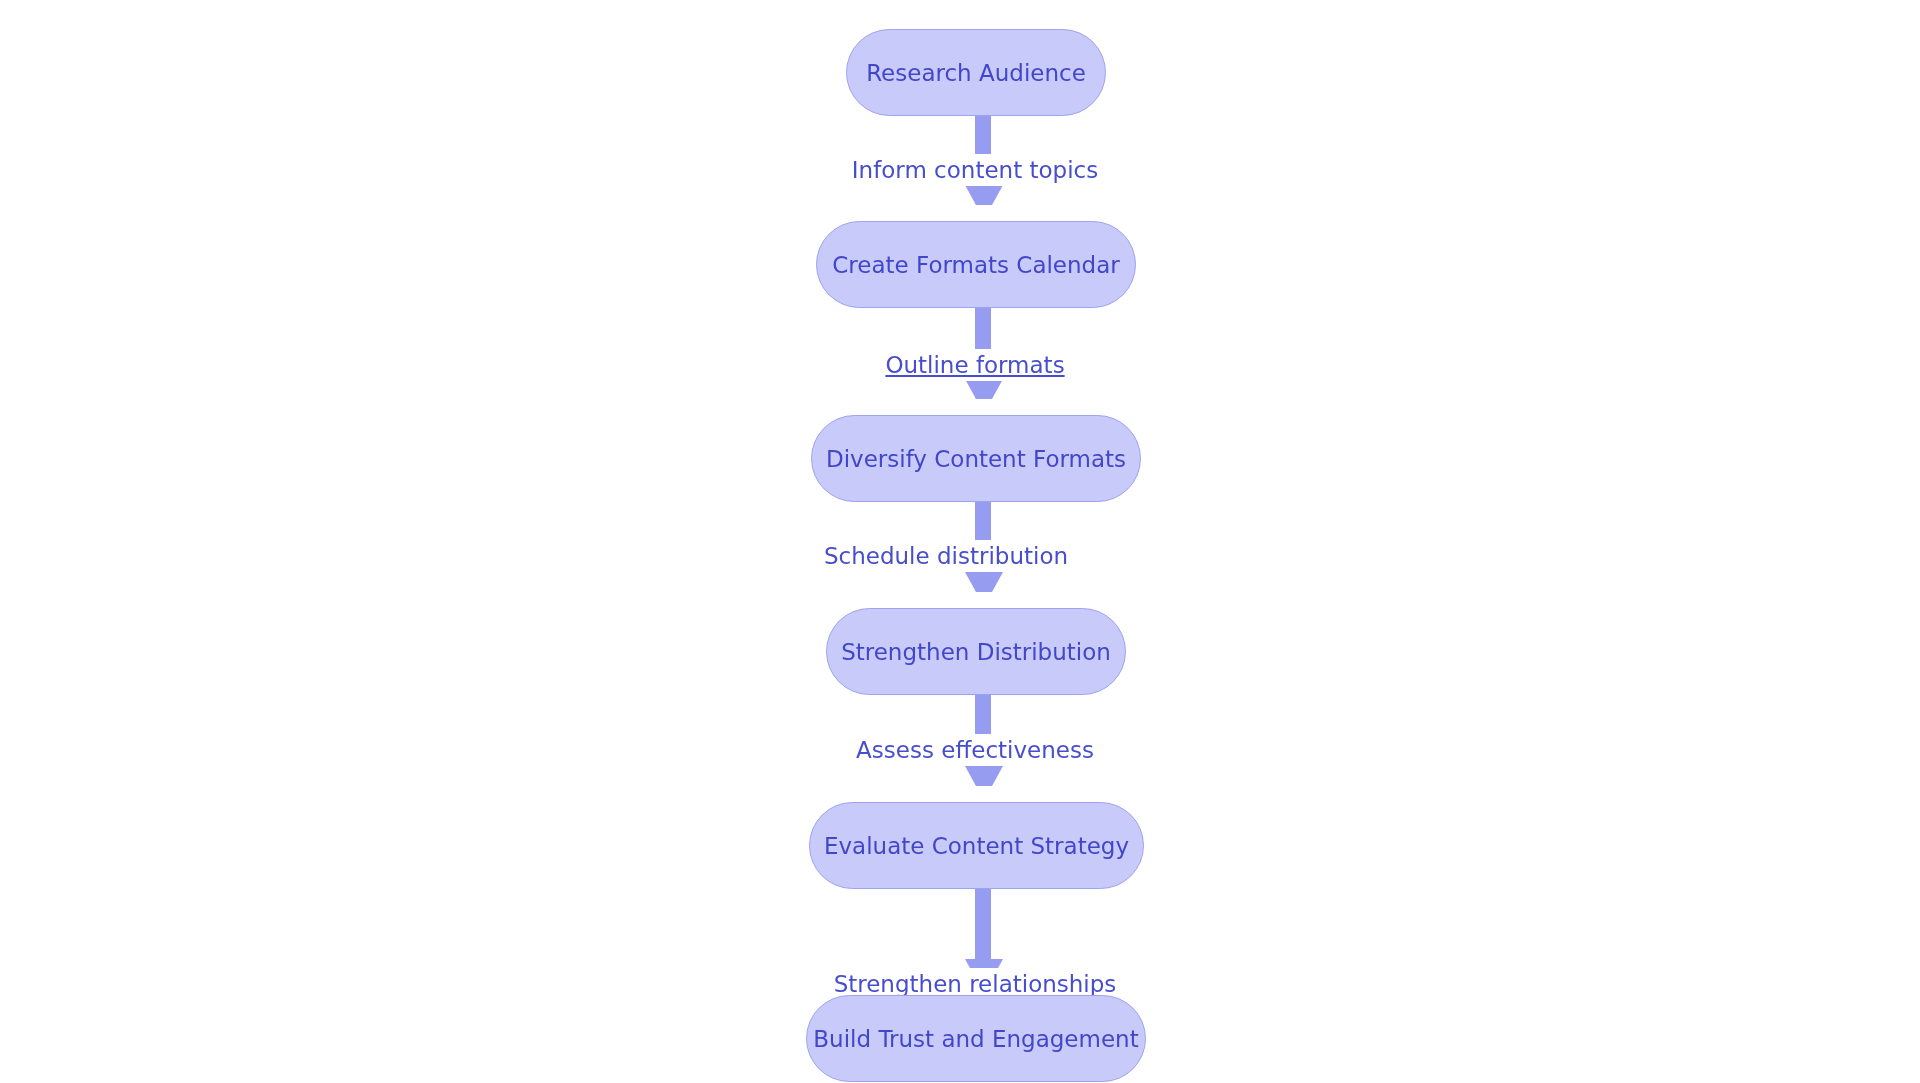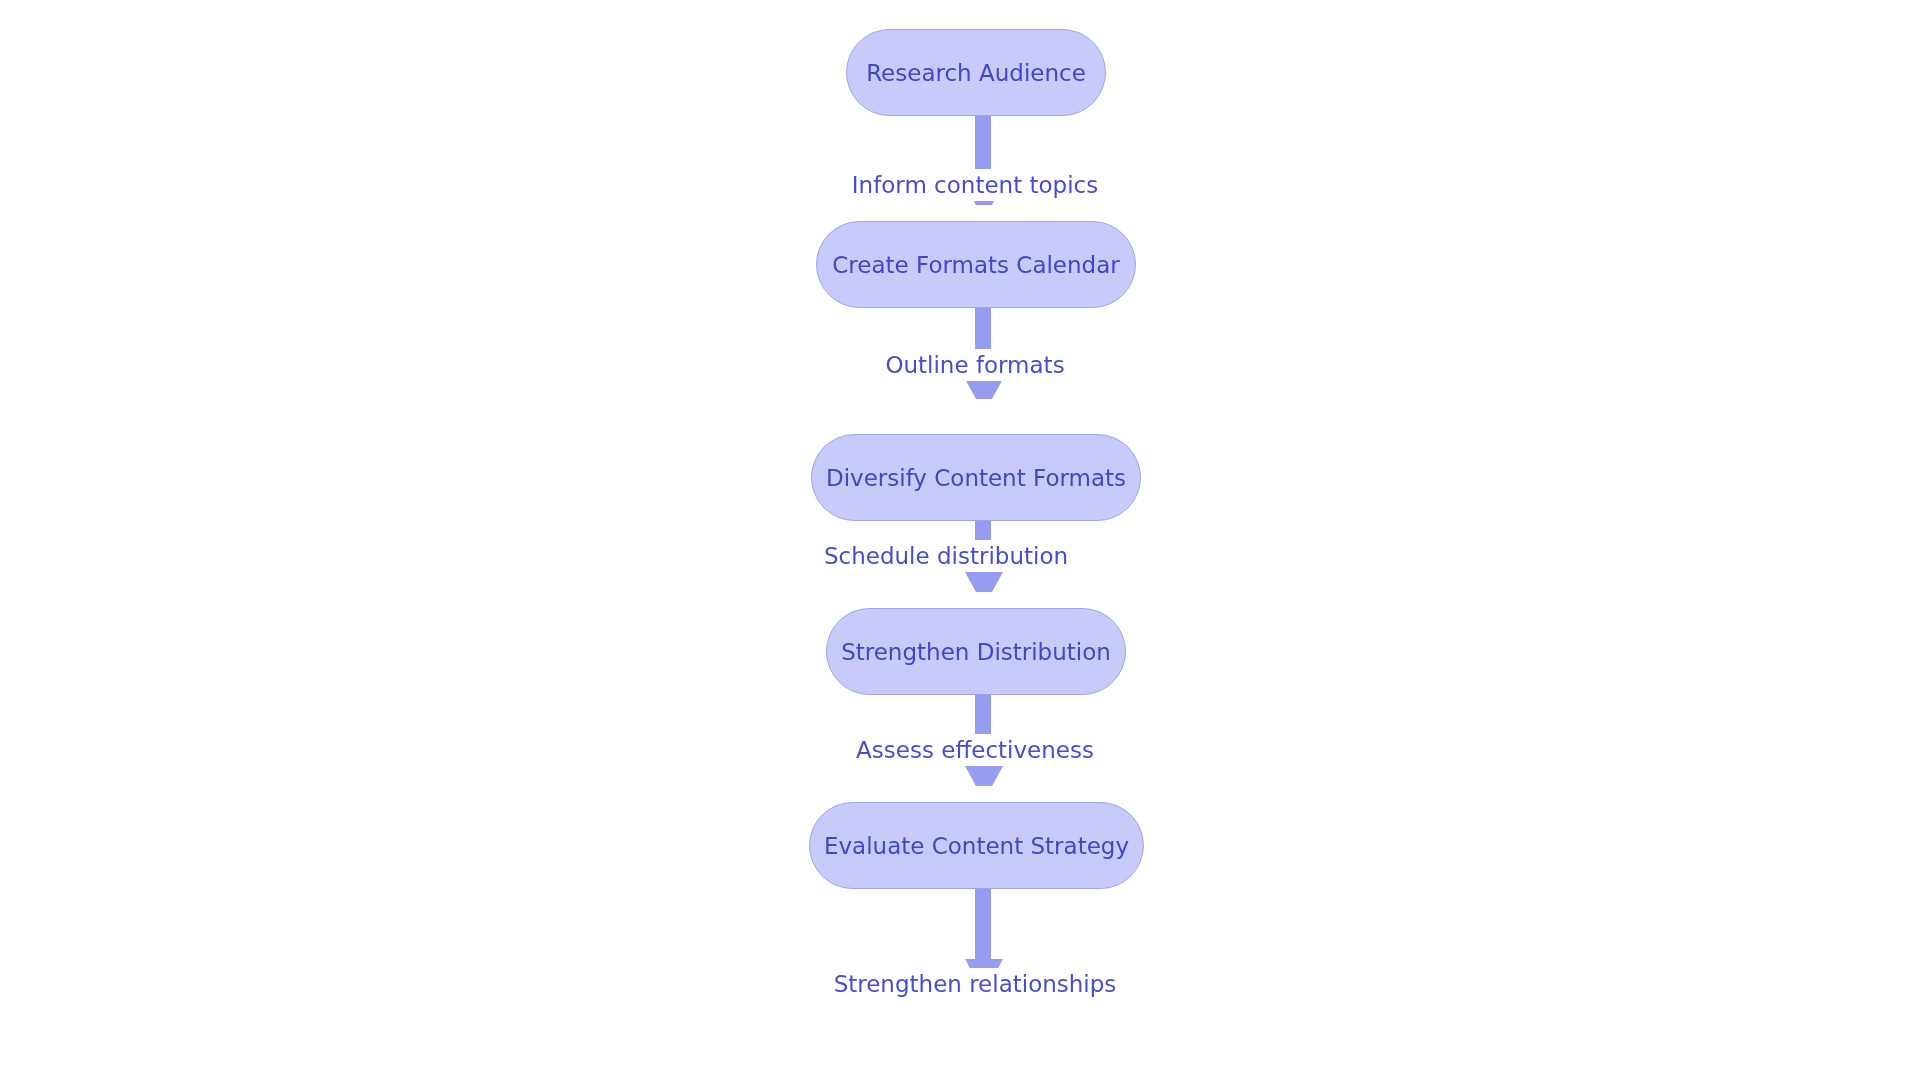--- a/index.html
+++ b/index.html
@@ -54,26 +54,27 @@
 </style>
 </head>
 <body>
 
 <div class="canvas">
 
   <div class="flow-node" style="left:830px;top:13px;width:260px;">Research Audience</div>
 
   <div class="flow-node" style="left:800px;top:205px;width:320px;">Create Formats Calendar</div>
 
-  <div class="flow-node" style="left:795px;top:418px;width:330px;text-align:center;">Diversify Content Formats</div>
+  <div class="flow-node" style="left:795px;top:399px;width:330px;text-align:center;">Diversify Content Formats</div>
 
   <div class="flow-node" style="left:810px;top:592px;width:300px;">Strengthen Distribution</div>
 
   <div class="flow-node" style="left:793px;top:786px;width:335px;">Evaluate Content Strategy</div>
 
+  <div class="flow-node" style="left:790px;top:979px;width:340px;">Build Trust and Engagement</div>
 
   <div class="edge-arrow" style="left:949px;top:100px;height:105px;">
     <div class="edge-line"></div>
     <div class="arrowhead-icon"></div>
   </div>
 
   <div class="edge-arrow" style="left:949px;top:292px;height:107px;">
     <div class="edge-line"></div>
     <div class="arrowhead-icon"></div>
   </div>
@@ -86,23 +87,23 @@
   <div class="edge-arrow" style="left:949px;top:679px;height:107px;">
     <div class="edge-line"></div>
     <div class="arrowhead-icon"></div>
   </div>
 
   <div class="edge-arrow" style="left:949px;top:873px;height:106px;">
     <div class="edge-line"></div>
     <div class="arrowhead-icon"></div>
   </div>
 
-  <span class="edge-label" style="left:959px;top:169px;">Inform content topics</span>
+  <span class="edge-label" style="left:959px;top:154px;">Inform content topics</span>
 
-  <span class="edge-label" style="left:959px;top:349px;">Outline formats</span>
+  <span class="edge-label" style="left:959px;top:349px;text-decoration:underline;">Outline formats</span>
 
   <span class="edge-label" style="left:930px;top:540px;">Schedule distribution</span>
 
   <span class="edge-label" style="left:959px;top:734px;">Assess effectiveness</span>
 
   <span class="edge-label" style="left:959px;top:928px;margin-top:40px;">Strengthen relationships</span>
 
 </div>
 
 </body></html>

